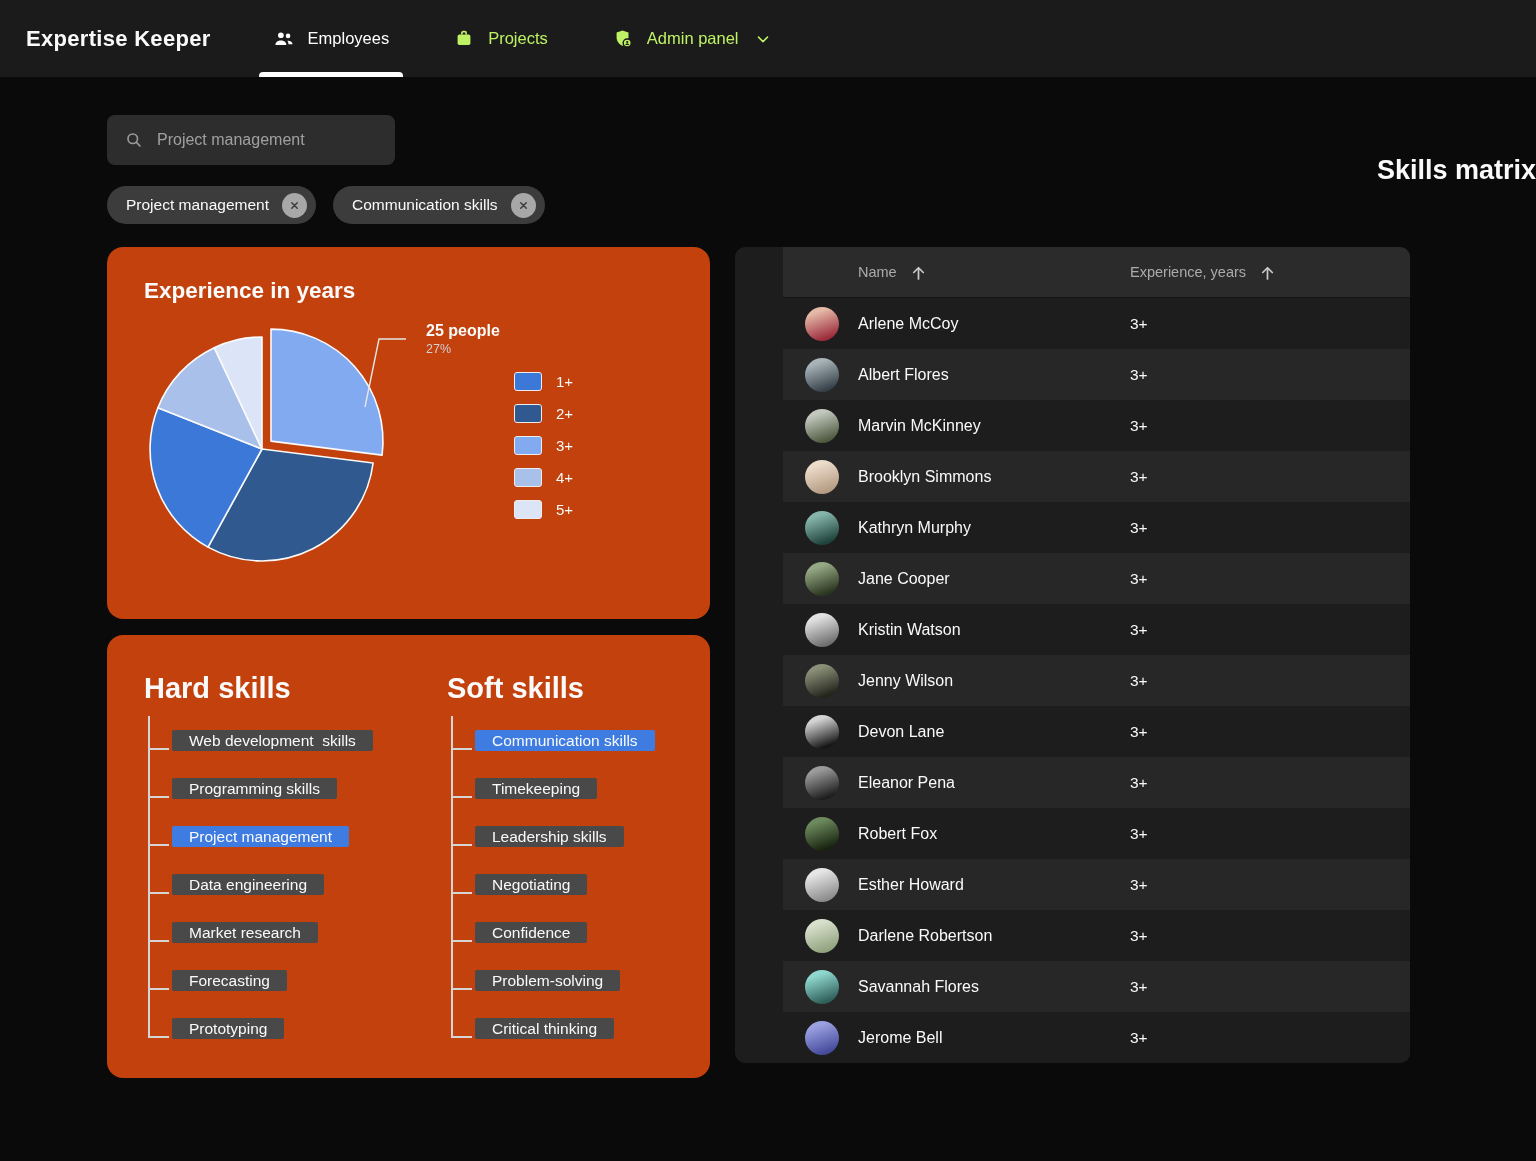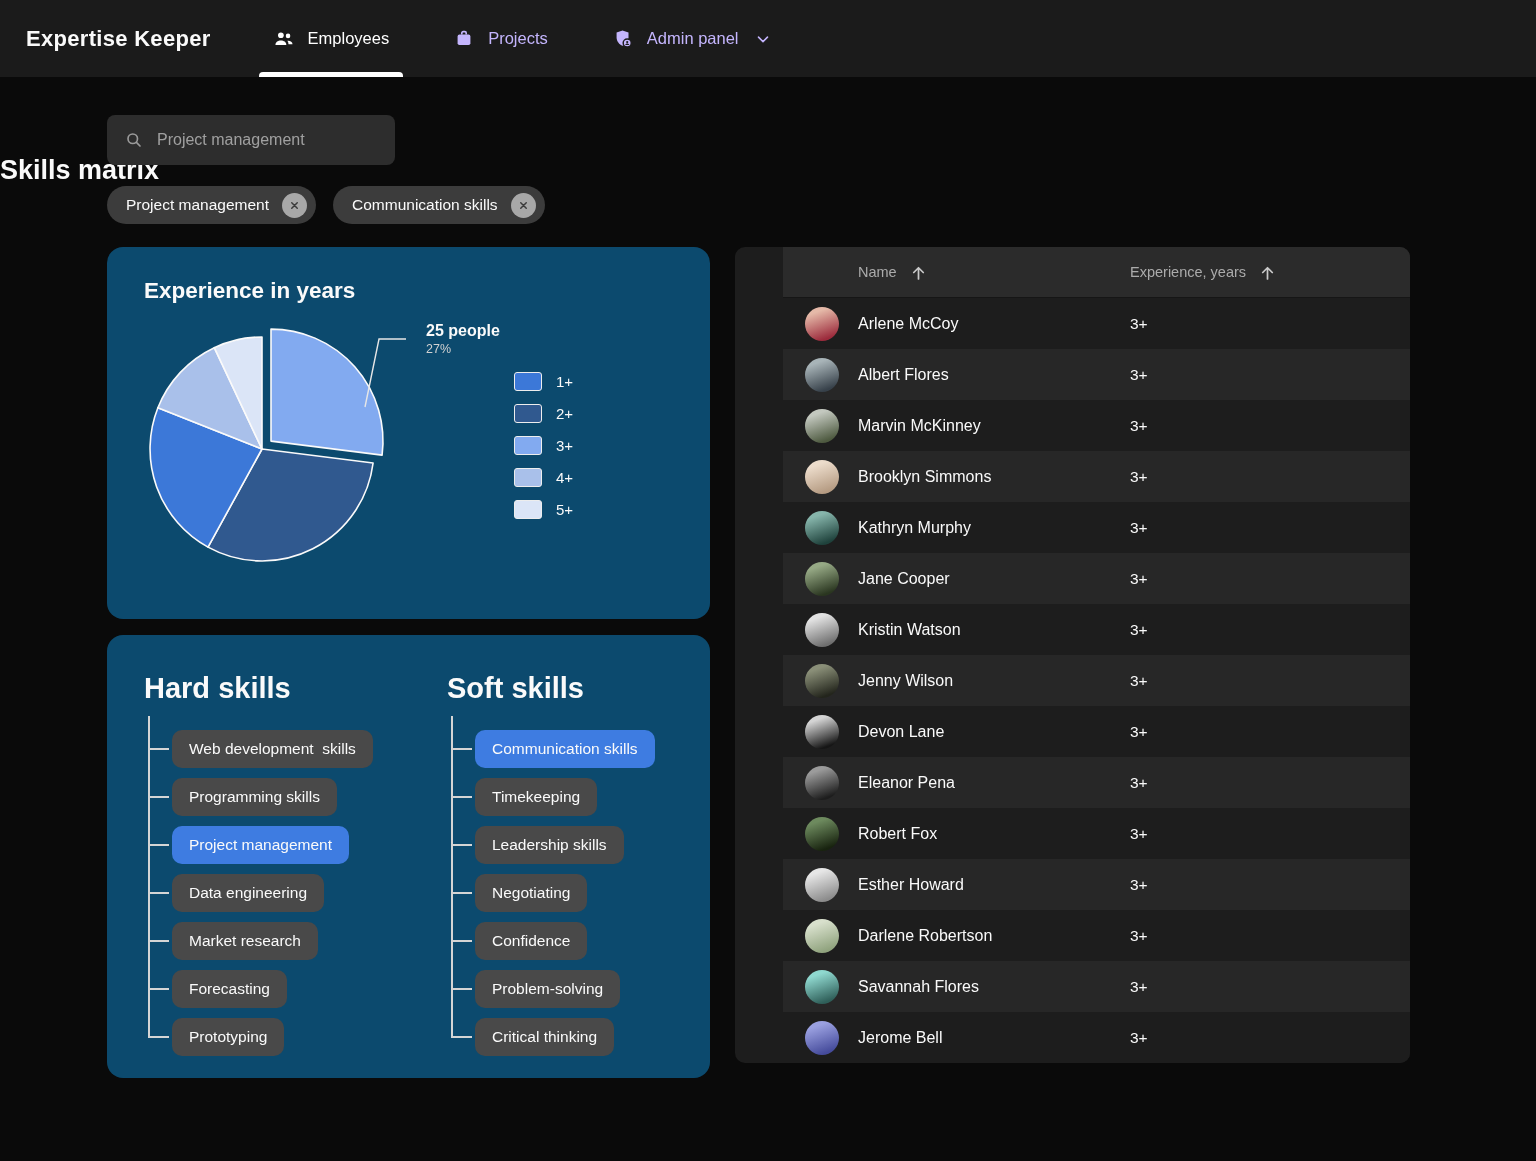--- a/index.html
+++ b/index.html
@@ -3,52 +3,52 @@
 <meta charset="utf-8">
 <style>
   * { margin:0; padding:0; box-sizing:border-box; }
   html,body { width:1536px; height:1161px; background:#0a0a0a; color:#fafafa;
     font-family:"Liberation Sans", sans-serif; overflow:hidden; }
 
   
   header { height:77px; background:#1b1b1b; display:flex; align-items:center; padding:0 26px; }
   .logo { font-size:22px; font-weight:700; letter-spacing:.3px; }
   nav { display:flex; margin-left:62px; gap:64px; height:77px; align-items:stretch; }
-  .tab { display:flex; align-items:center; gap:13px; color:#c4b5fd; font-size:16.5px;
+  .tab { display:flex; align-items:center; gap:13px; color:#bef264; font-size:16.5px;
     position:relative; cursor:pointer; }
   .tab svg { width:22px; height:22px; }
   .tab.active { color:#ffffff; }
   .tab.active::after { content:''; position:absolute; left:-14px; right:-14px; bottom:0;
     height:5px; background:#fff; border-radius:4px 4px 0 0; }
   .tab .chev { width:18px; height:18px; margin-left:2px; }
   .user { margin-left:auto; display:flex; align-items:center; gap:16px; cursor:pointer; }
   .avatar-lg { width:42px; height:42px; border-radius:50%; }
   .user-name { font-size:16.5px; }
   .user .chev { width:20px; height:20px; color:#dcdcdc; }
 
   
   main { position:relative; }
-  .page-title { position:absolute; top:40px; left:0; width:100%; text-align:left;
+  .page-title { position:absolute; top:40px; left:0; width:100%; text-align:right;
     font-size:27px; font-weight:600; pointer-events:none; }
   .search { margin:38px 0 0 107px; width:288px; height:50px; background:#2d2d2d;
     border-radius:8px; display:flex; align-items:center; gap:13px; padding:0 17px; position:relative; z-index:2; }
   .search svg { width:20px; height:20px; color:#9a9a9a; flex:none; }
   .search input { background:transparent; border:none; outline:none; color:#a0a0a0;
     font-size:16px; font-family:inherit; width:100%; }
   .chips { margin:21px 0 0 107px; display:flex; gap:17px; }
   .chip { background:#3c3c3c; height:38px; border-radius:19px; display:flex; align-items:center;
     gap:13px; padding:0 9px 0 19px; font-size:15.5px; }
   .chip-x { width:25px; height:25px; border-radius:50%; background:#a8a8a8; display:flex;
     align-items:center; justify-content:center; cursor:pointer; flex:none; }
   .chip-x svg { width:11px; height:11px; }
 
   
   .grid { margin:23px 126px 0 107px; display:grid; grid-template-columns:603px 675px;
     column-gap:25px; align-items:start; }
-  .card { background:#0c4a6e; border-radius:16px; }
+  .card { background:#c2410c; border-radius:16px; }
 
   
   .card-exp { height:372px; position:relative; margin-bottom:16px; }
   .card-exp h2 { position:absolute; top:31px; left:37px; font-size:22.5px; font-weight:600; }
   .pie-svg { position:absolute; inset:0; width:603px; height:372px; }
   .callout { position:absolute; left:319px; top:75px; }
   .callout .l1 { font-size:16px; font-weight:600; }
   .callout .l2 { font-size:12.5px; color:#d2d2d2; margin-top:2px; }
   .legend { position:absolute; left:407px; top:124px; }
   .legend-item { display:flex; align-items:center; height:20px; margin-bottom:12px; }
@@ -60,22 +60,22 @@
   .skills-cols { display:flex; }
   .skill-col:first-child { width:303px; }
   .skill-col h3 { font-size:29px; font-weight:600; }
   .tree { position:relative; margin:25px 0 0 4px; padding-left:24px; }
   .tree::before { content:''; position:absolute; left:0; top:-14px; bottom:19px; width:2px;
     background:#d5d5d5; }
   .skill-row { position:relative; margin-bottom:10px; height:38px; }
   .skill-row:last-child { margin-bottom:0; }
   .skill-row::before { content:''; position:absolute; left:-24px; top:18px; width:21px;
     height:2px; background:#d5d5d5; }
-  .skill-chip { display:inline-flex; align-items:center; height:38px; padding:0 17px;
-    background:#494949; border-radius:10px; font-size:15.5px; cursor:pointer; white-space:pre; }
+  .skill-chip { display:inline-flex; align-items:center; height:21px; padding:0 17px;
+    background:#494949; border-radius:2px; font-size:15.5px; cursor:pointer; white-space:pre; }
   .skill-chip.selected { background:#3e7ce1; }
 
   
   .table-card { border-radius:10px; overflow:hidden; background:#1d1d1d;padding-left:48px; }
   .t-header { height:51px; background:#2b2b2b; display:grid; grid-template-columns:75px 1fr 280px;
     align-items:center; color:#ababab; font-size:14.5px; border-bottom:1px solid #161616; }
   .th { display:flex; align-items:center; gap:12px; cursor:pointer; }
   .th svg { width:19px; height:19px; color:#c9c9c9; }
   .t-row { height:51px; display:grid; grid-template-columns:75px 1fr 280px; align-items:center;
     font-size:16px; cursor:pointer; }

